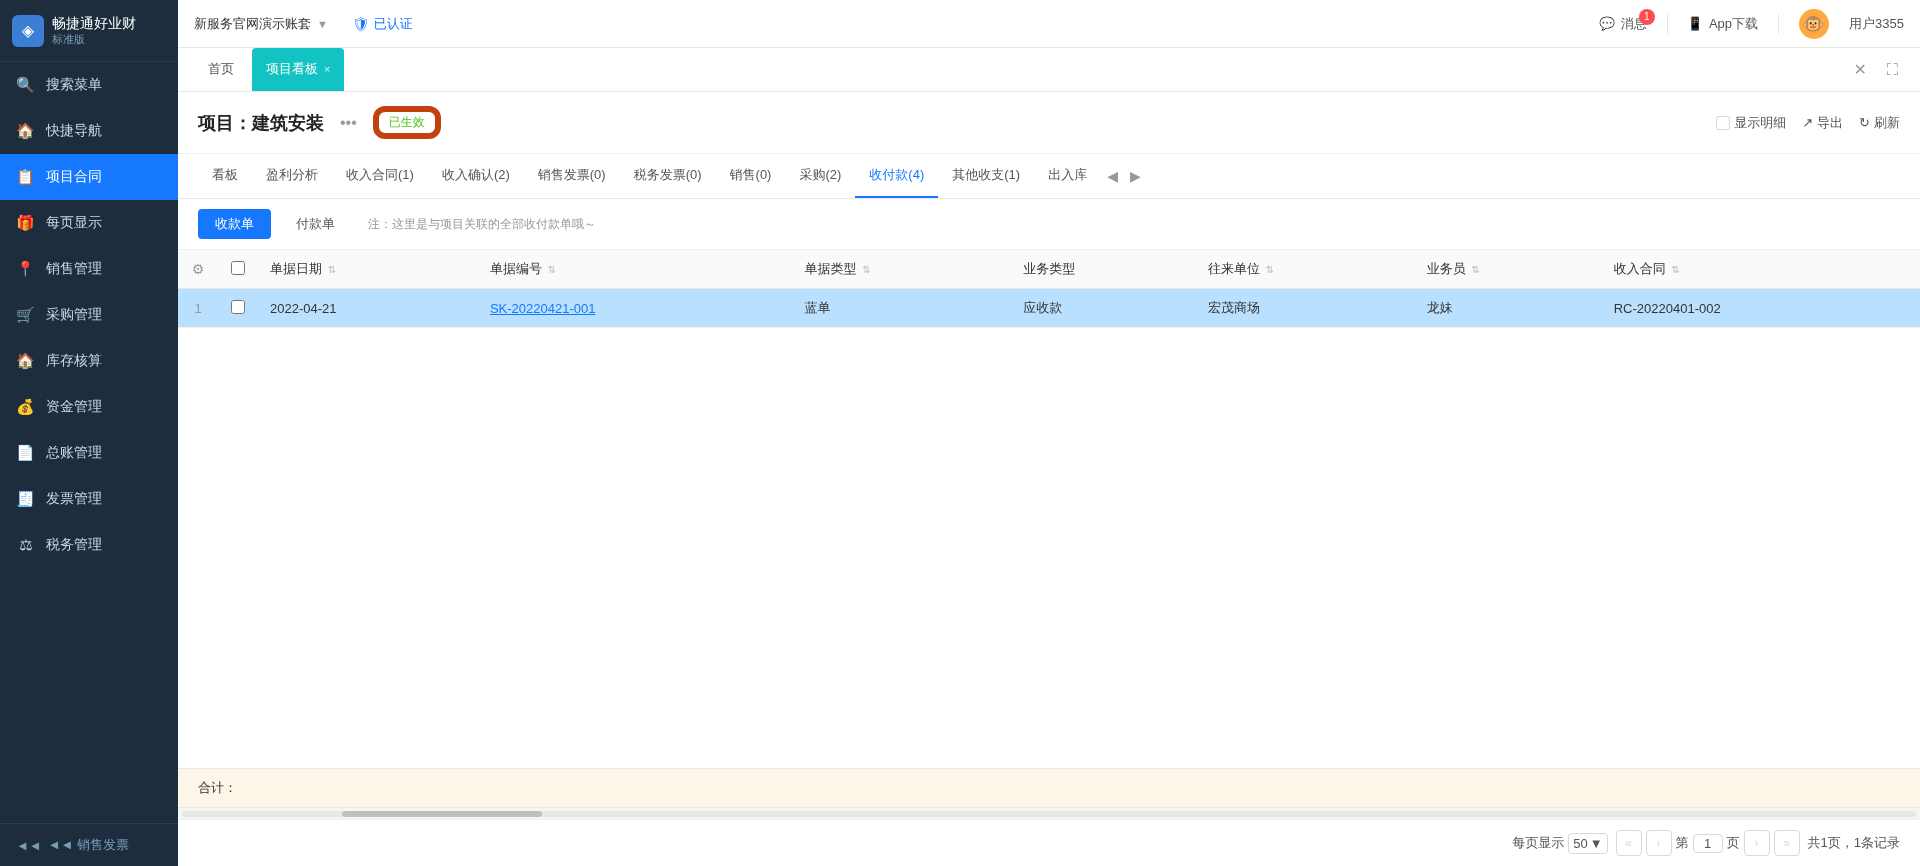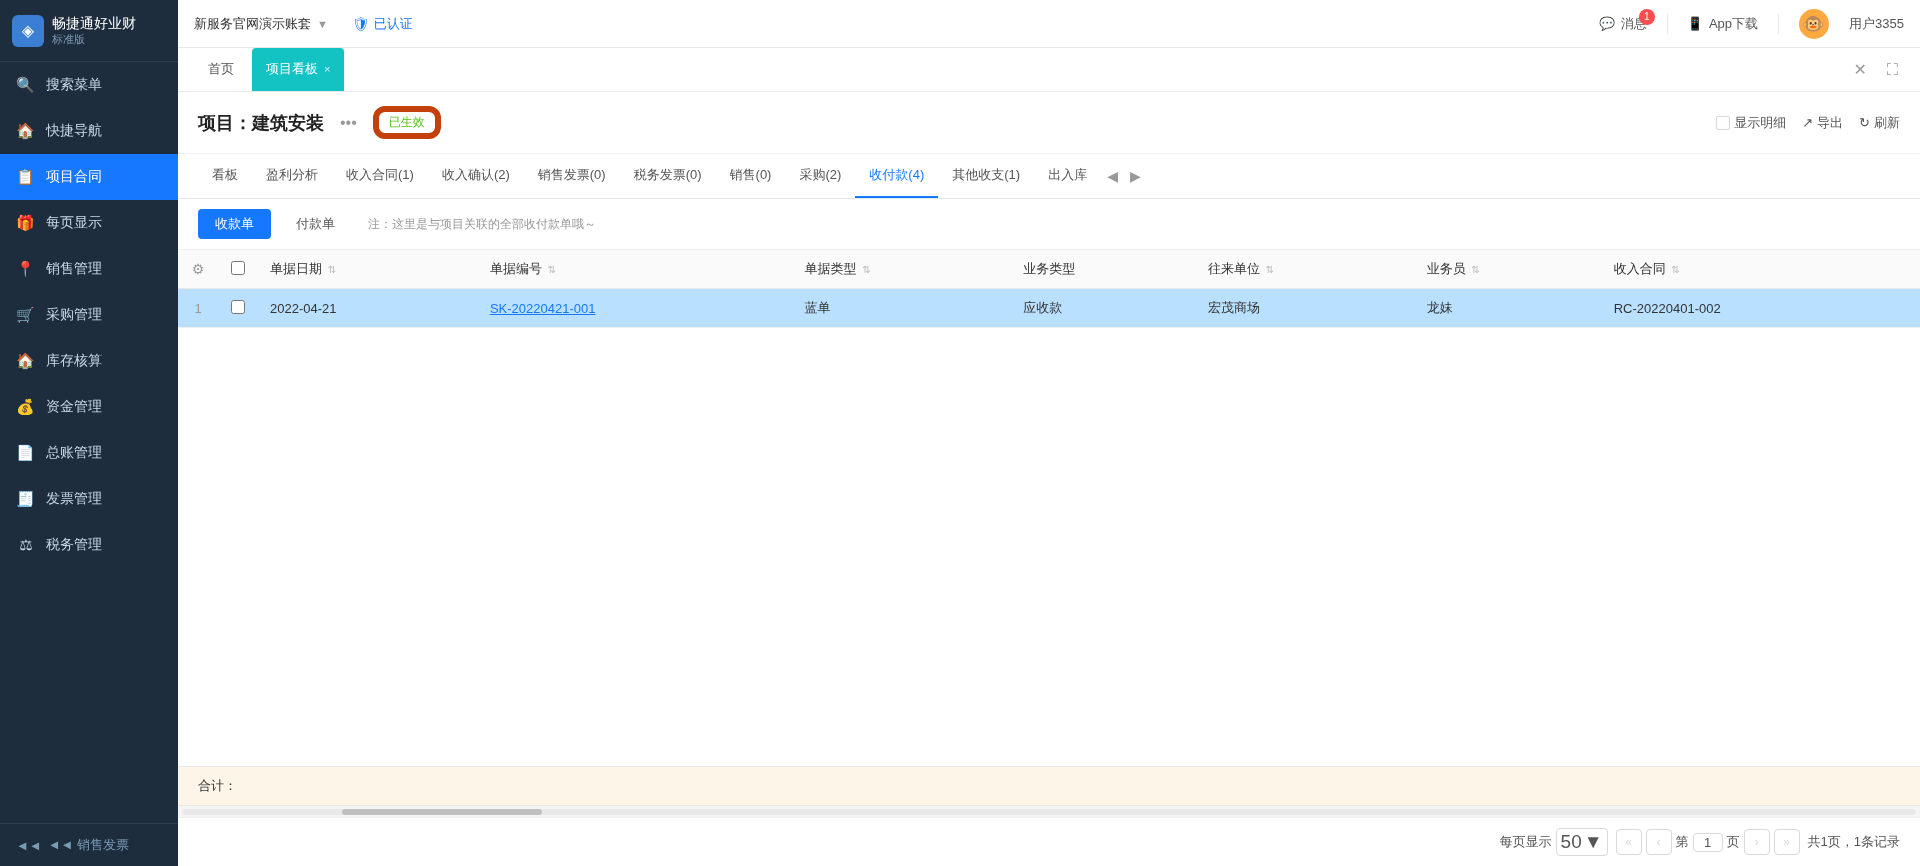--- a/index.html
+++ b/index.html
@@ -447,21 +447,21 @@
       display: flex;
       align-items: center;
       gap: 4px;
       font-size: 13px;
       color: #555;
     }
     .page-size-select {
       border: 1px solid #d9d9d9;
       border-radius: 4px;
       padding: 2px 4px;
-      font-size: 19px;
+      font-size: 13px;
       cursor: pointer;
       display: flex;
       align-items: center;
       gap: 2px;
       background: white;
     }
     .page-nav {
       display: flex;
       align-items: center;
       gap: 4px;

